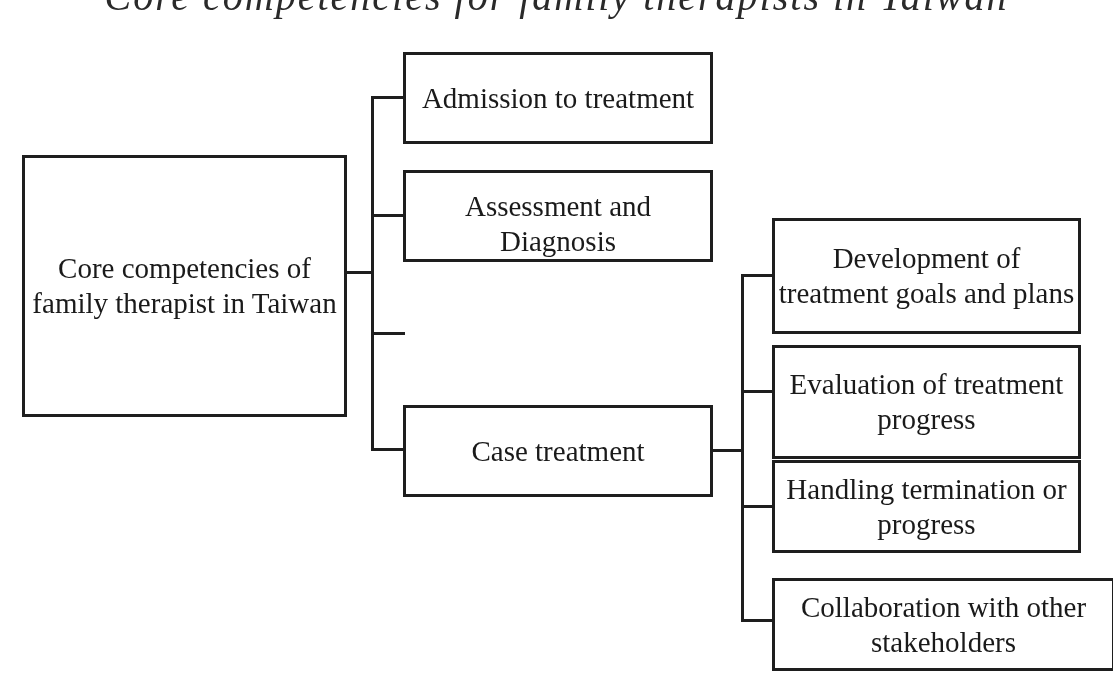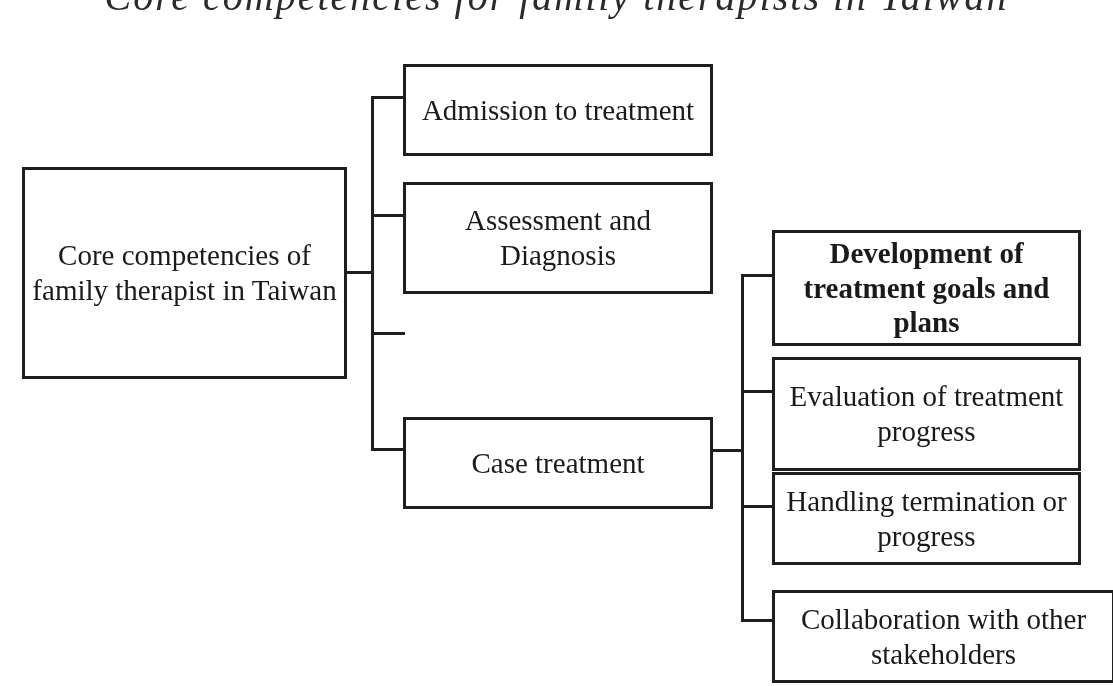--- a/index.html
+++ b/index.html
@@ -34,28 +34,27 @@
     box-sizing: border-box;
     border: 3px solid #1e1e1e;
     background: #ffffff;
     display: flex;
     align-items: center;
     justify-content: center;
     text-align: center;
     font-size: 29px;
     line-height: 1.2;
     padding: 0 4px;
-    margin-top: 12px;
   }
-  .node-root      { left: 22px;  top: 155px; width: 325px; height: 212px; }
+  .node-root      { left: 22px;  top: 155px; width: 325px; height: 262px; }
   .node-m1        { left: 403px; top: 52px;  width: 310px; height: 92px; }
-  .node-m2        { left: 403px; top: 170px; width: 310px; height: 112px; }
+  .node-m2        { left: 403px; top: 170px; width: 310px; height: 92px; align-items: flex-end; }
   .node-m3        { left: 403px; top: 288px; width: 310px; height: 92px; }
   .node-m4        { left: 403px; top: 405px; width: 310px; height: 92px; }
-  .node-r1        { left: 772px; top: 218px; width: 309px; height: 116px; padding: 0 2px; font-weight: bold; }
+  .node-r1        { left: 772px; top: 218px; width: 309px; height: 116px; padding: 0 2px; }
   .node-r2        { left: 772px; top: 345px; width: 309px; height: 114px;  padding: 0 2px; justify-content: center; }
   .node-r3        { left: 772px; top: 460px; width: 309px; height: 93px;  padding: 0 1px; }
   .node-r4        { left: 772px; top: 578px; width: 343px; height: 93px;  padding: 0 2px; }
 
   .line {
     position: absolute;
     background: #1e1e1e;
   }
   
   .stub-root      { left: 345px; top: 271px; width: 28px; height: 3px; }

